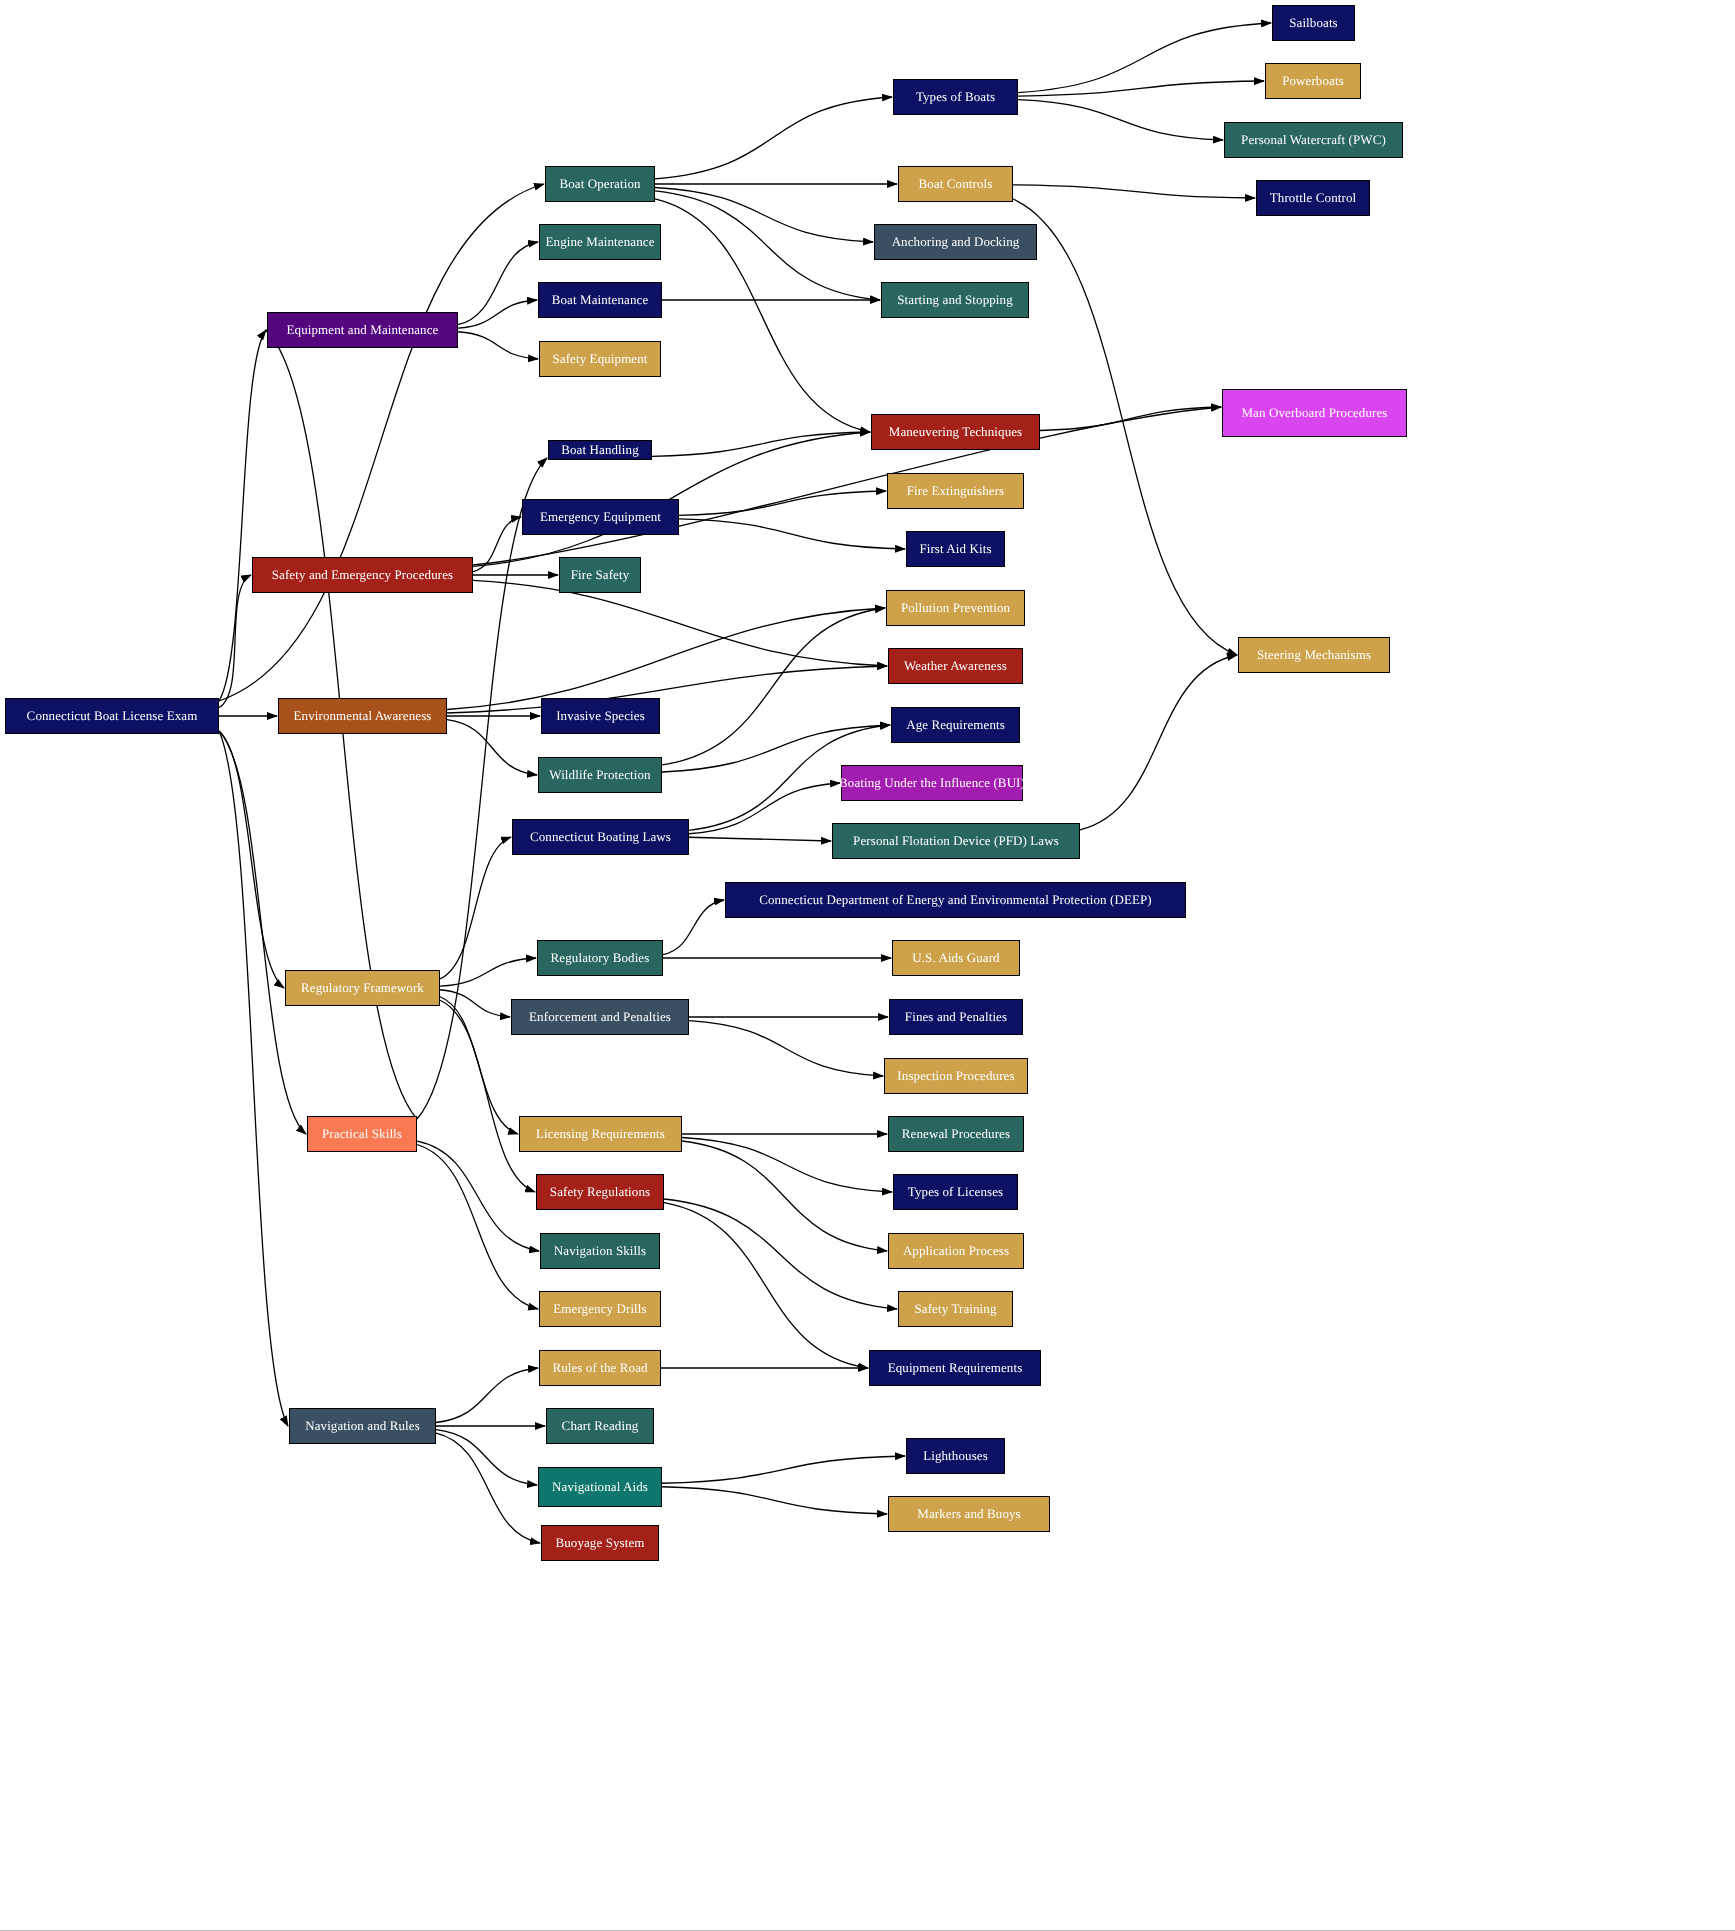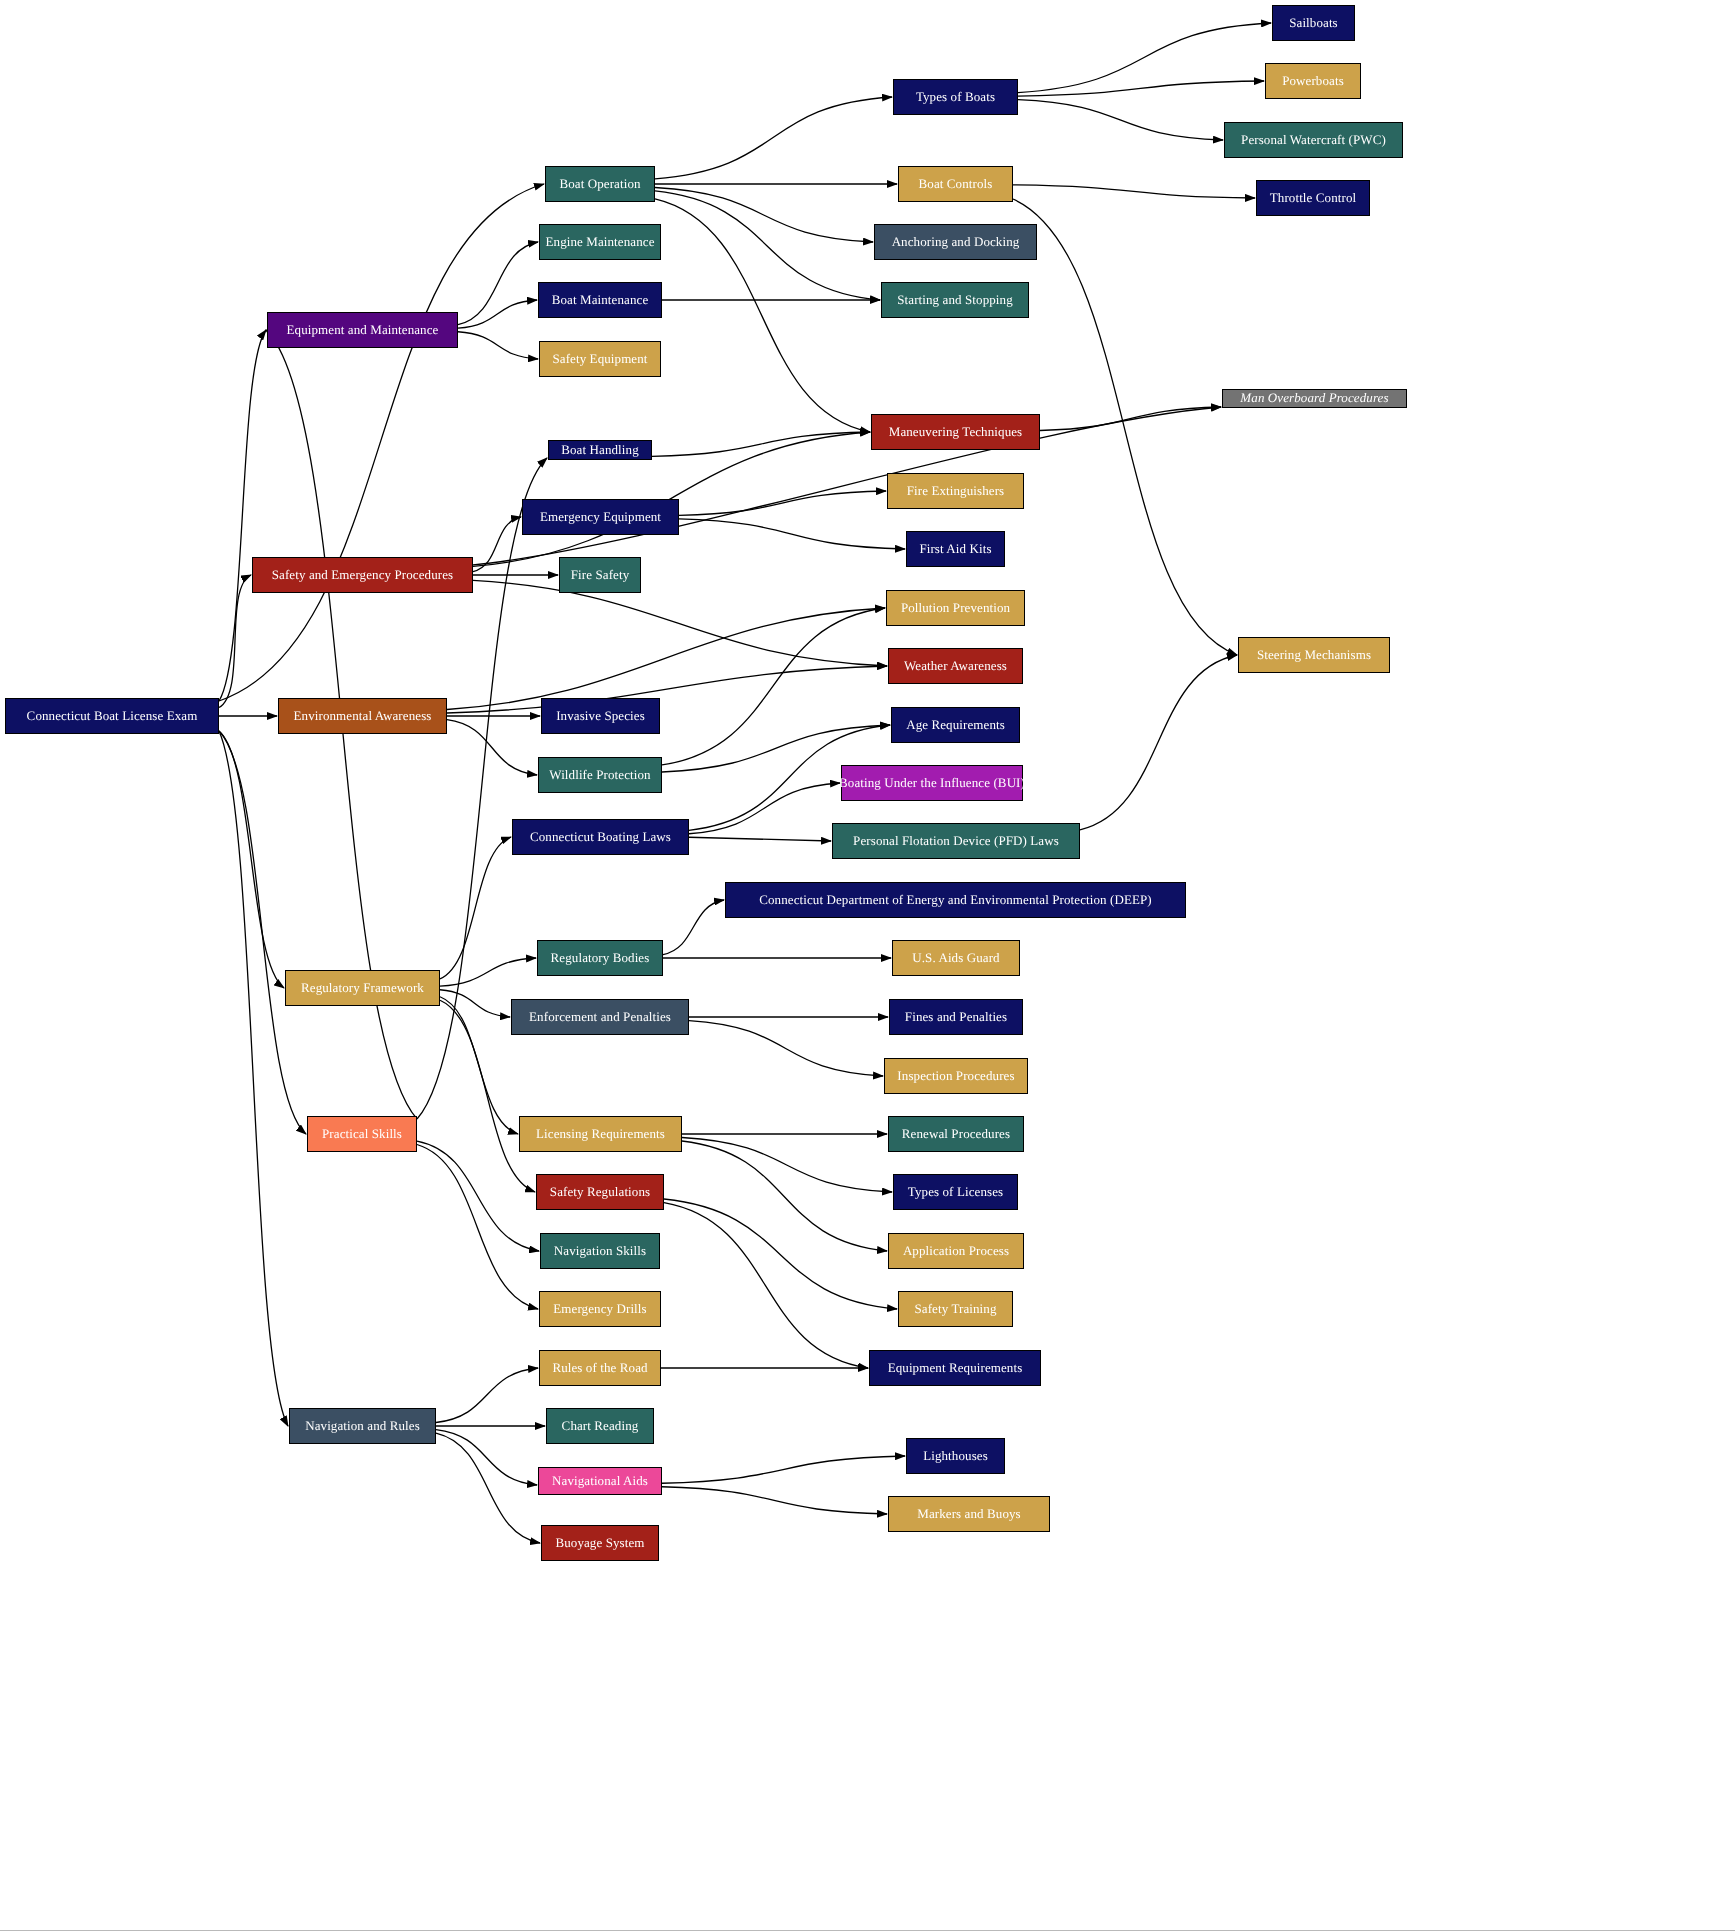--- a/index.html
+++ b/index.html
@@ -265,42 +265,42 @@
       </div>
       <div class="node" style="left: 869px; top: 1350px; width: 172px; height: 36px; background: rgb(13, 16, 99);">
         <span class="lbl">Equipment Requirements</span>
       </div>
       <div class="node" style="left: 546px; top: 1408px; width: 108px; height: 36px; background: rgb(42, 102, 96);">
         <span class="lbl">Chart Reading</span>
       </div>
       <div class="node" style="left: 906px; top: 1438px; width: 99px; height: 36px; background: rgb(13, 16, 99);">
         <span class="lbl">Lighthouses</span>
       </div>
-      <div class="node" style="left: 538px; top: 1467px; width: 124px; height: 28px; background: #ec4899;">
+      <div class="node" style="left: 538px; top: 1467px; width: 124px; height: 40px; background: #0f766e;">
         <span class="lbl">Navigational Aids</span>
       </div>
       <div class="node" style="left: 888px; top: 1496px; width: 162px; height: 36px; background: rgb(205, 162, 74);">
         <span class="lbl">Markers and Buoys</span>
       </div>
       <div class="node" style="left: 541px; top: 1525px; width: 118px; height: 36px; background: rgb(163, 33, 25);">
         <span class="lbl">Buoyage System</span>
       </div>
       <div class="node" style="left: 1272px; top: 5px; width: 83px; height: 36px; background: rgb(13, 16, 99);">
         <span class="lbl">Sailboats</span>
       </div>
       <div class="node" style="left: 1265px; top: 63px; width: 96px; height: 36px; background: rgb(205, 162, 74);">
         <span class="lbl">Powerboats</span>
       </div>
       <div class="node" style="left: 1224px; top: 122px; width: 179px; height: 36px; background: rgb(42, 102, 96);">
         <span class="lbl">Personal Watercraft (PWC)</span>
       </div>
       <div class="node" style="left: 1256px; top: 180px; width: 114px; height: 36px; background: rgb(13, 16, 99);">
         <span class="lbl">Throttle Control</span>
       </div>
-      <div class="node" style="left: 1222px; top: 389px; width: 185px; height: 19px; background: #737373; font-style: italic;">
+      <div class="node" style="left: 1222px; top: 389px; width: 185px; height: 48px; background: #d946ef;">
         <span class="lbl">Man Overboard Procedures</span>
       </div>
       <div class="node" style="left: 1238px; top: 637px; width: 152px; height: 36px; background: rgb(205, 162, 74);">
         <span class="lbl">Steering Mechanisms</span>
       </div>
     </div>
   <div id="bottom-rule"></div>
 </div>
 
 </body></html>

